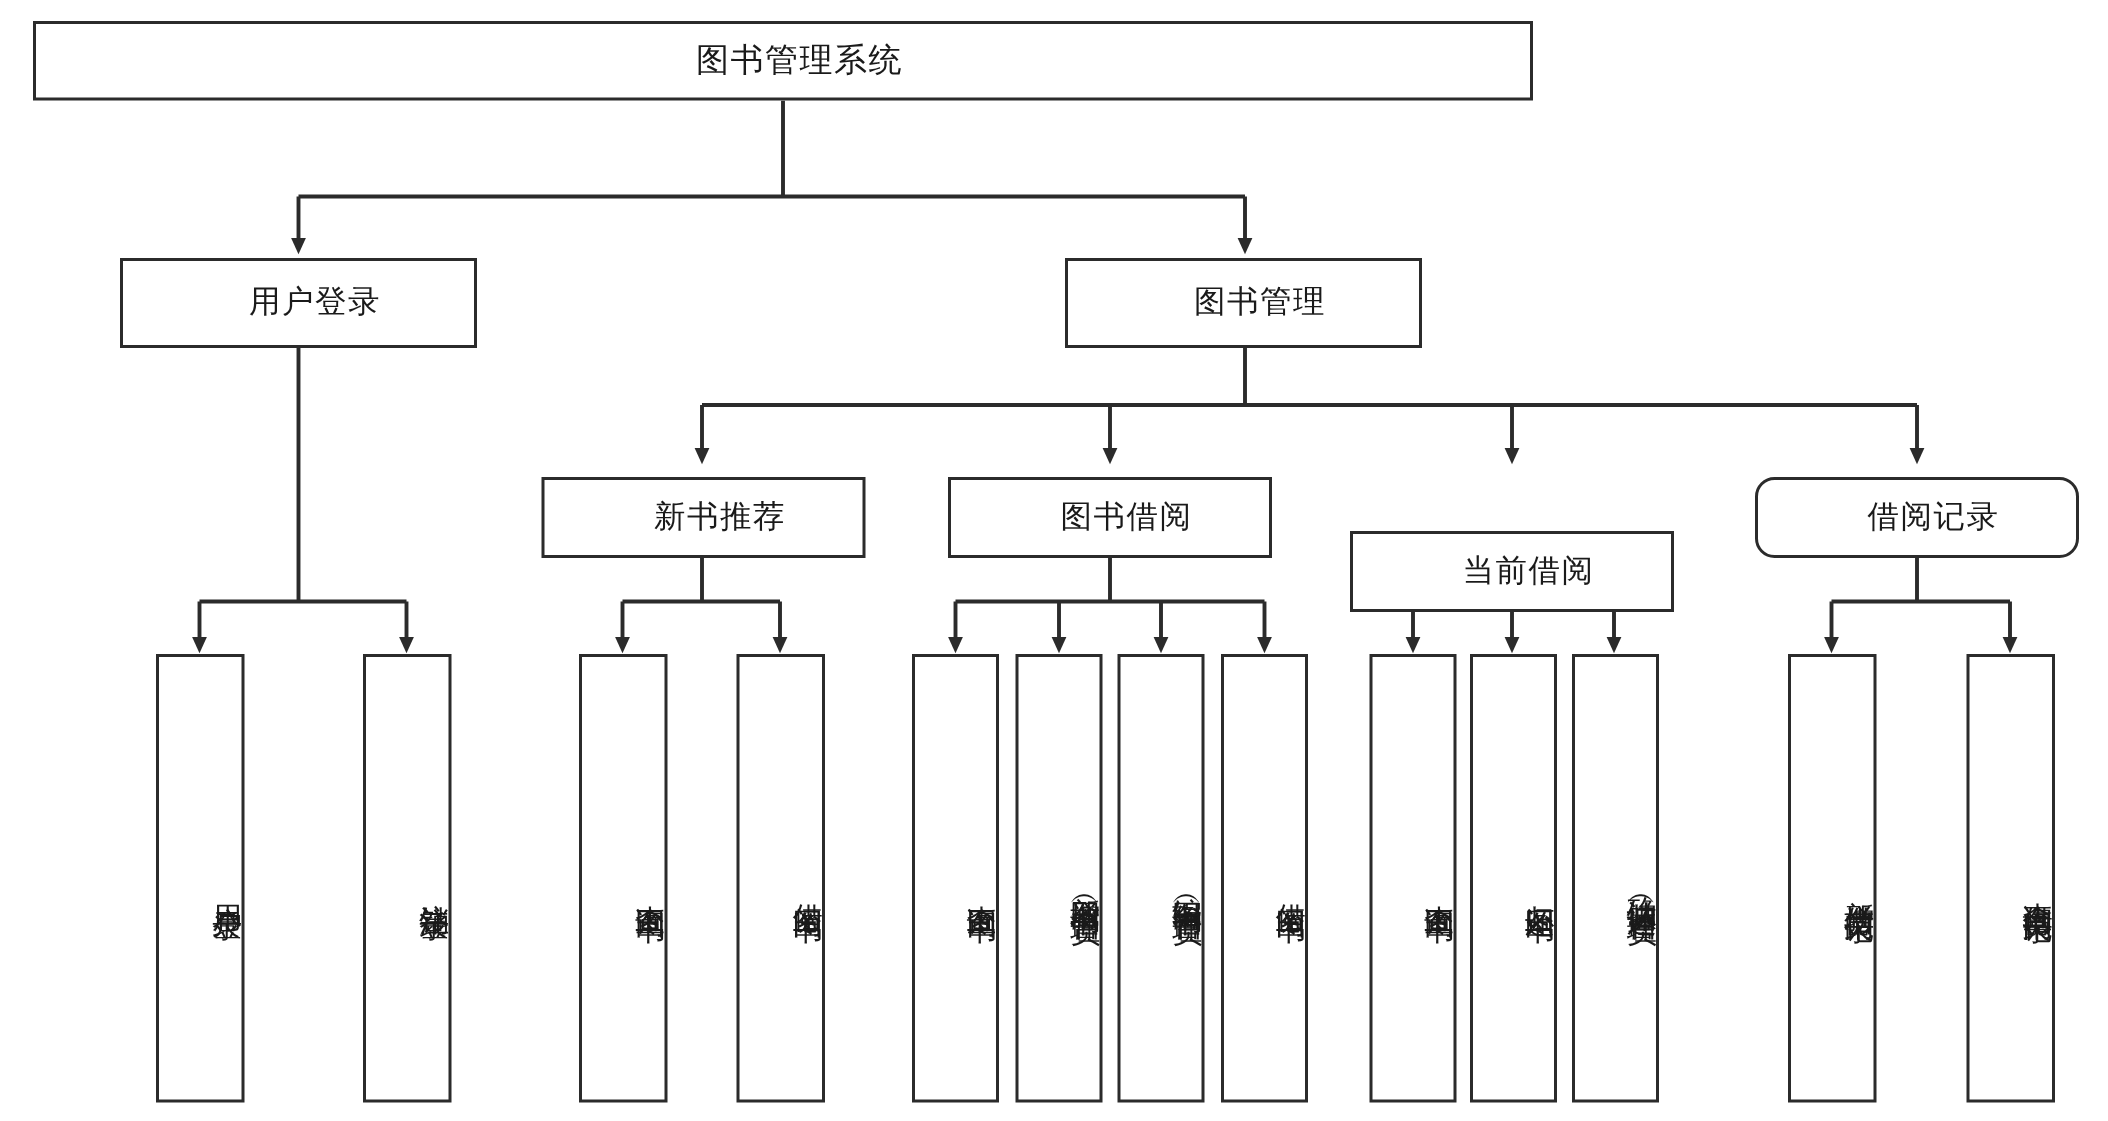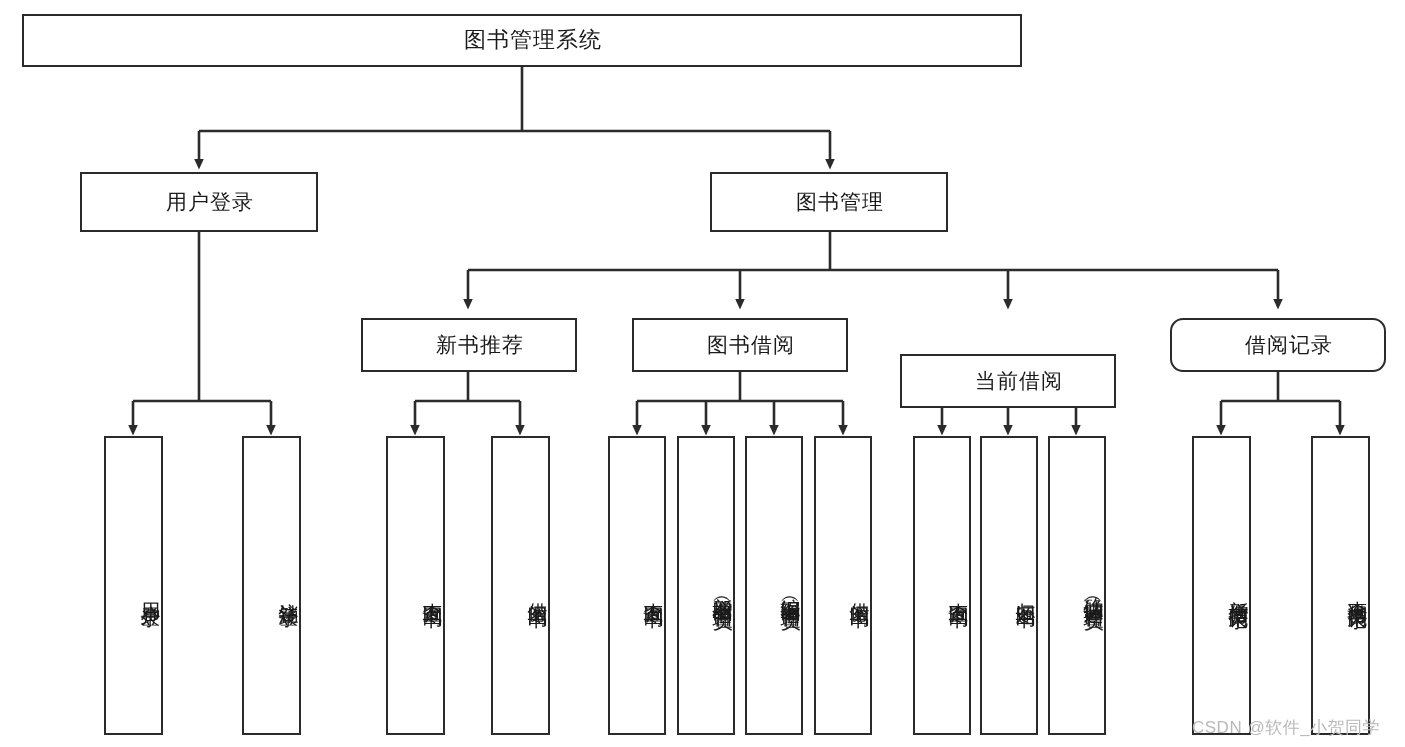--- a/index.html
+++ b/index.html
@@ -185,15 +185,14 @@
     <span>确认归还（管理员）</span>
   </div>
 
   <div class="node vert" style="left:1192px; top:436px; width:59px; height:299px;">
     <span>新增借阅记录</span>
   </div>
   <div class="node vert" style="left:1311px; top:436px; width:59px; height:299px;">
     <span>查询借阅记录</span>
   </div>
 
-  <div class="watermark" style="left:1192px; top:716px;">CSDN @软件_小贺同学</div>
 
 </div>
 
 </body></html>

